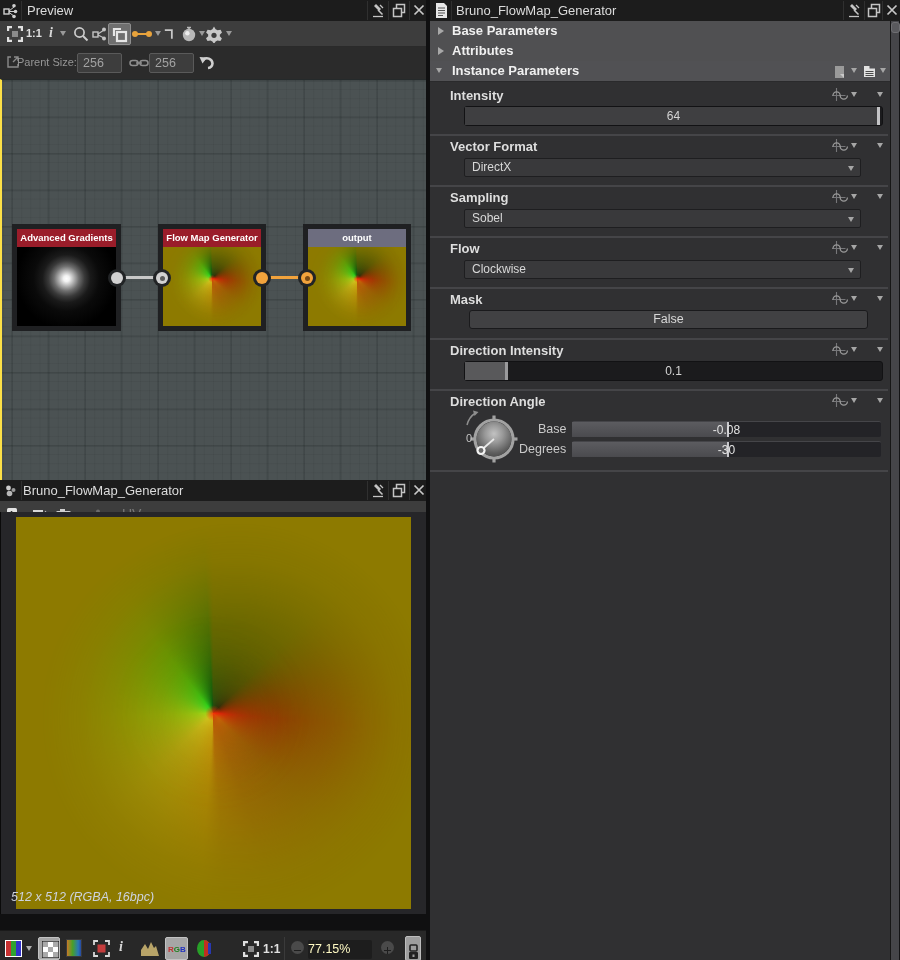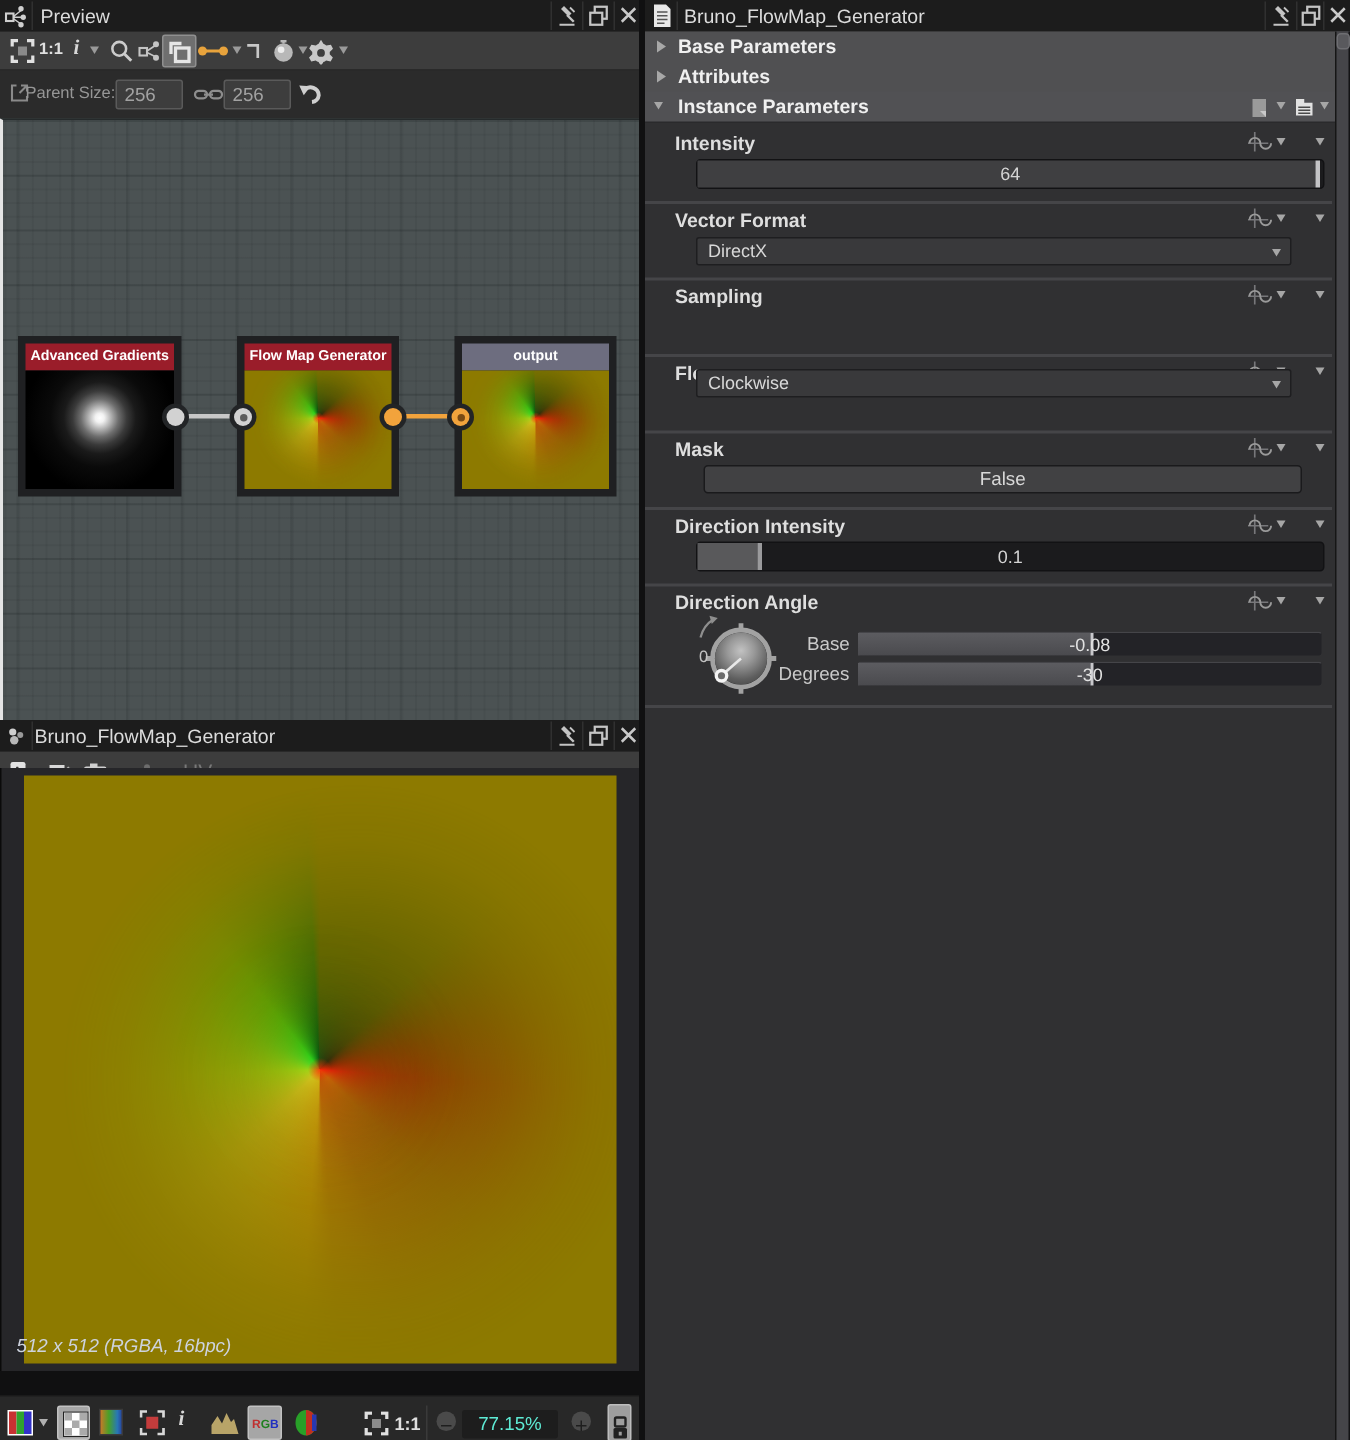--- a/index.html
+++ b/index.html
@@ -9,21 +9,21 @@
 #root { position:relative; width:900px; height:960px; background:#101011; }
 
 
 .titlebar { background:#1c1c1c; color:#dcdcdc; font-size:13px; }
 .tb-text { position:absolute; top:3px; }
 .tb-sep { position:absolute; top:1px; width:1px; height:19px; background:#303030; }
 #pv-title { left:0; top:0; width:426px; height:21px; }
 #pv-tool { left:0; top:21px; width:426px; height:26px; background:#3d3d3d; border-bottom:1px solid #2a2a2a;}
 #pv-parent { left:0; top:47px; width:426px; height:33px; background:#2b2b2b; }
 #graph { left:0; top:79px; width:426px; height:401px; background:#4b5253; overflow:hidden;
-  border-left:2px solid #e5e5e5; border-top:1px solid #252a2b; }
+  border-left:2px solid #fde047; border-top:1px solid #252a2b; }
 .gridmin { position:absolute; left:0; top:0; width:100%; height:100%;
   background-image:
     linear-gradient(to right, rgba(18,24,25,0.07) 1px, transparent 1px),
     linear-gradient(to bottom, rgba(18,24,25,0.07) 1px, transparent 1px);
   background-size:9.125px 9.125px; background-position:1px 0px; }
 .gridmaj { position:absolute; left:0; top:0; width:100%; height:100%;
   background-image:
     linear-gradient(to right, rgba(16,22,23,0.12) 1.5px, transparent 1.5px),
     linear-gradient(to bottom, rgba(16,22,23,0.12) 1.5px, transparent 1.5px);
   background-size:36.5px 36.5px; background-position:9px 0px; }
@@ -356,21 +356,21 @@
     </svg>
     <svg class="abs" style="left:243px;top:10px" width="16" height="16" viewBox="0 0 16 16">
       <path d="M1 5 V1 H5 M11 1 H15 V5 M15 11 V15 H11 M5 15 H1 V11" stroke="#e0e0e0" stroke-width="2.4" fill="none"></path>
       <rect x="5" y="5" width="6" height="6" fill="#8a8a8a"></rect>
     </svg>
     <div class="t" style="left:263px;top:11px;color:#e0e0e0;font-size:12px;font-weight:bold;">1:1</div>
     <div class="abs" style="left:284px;top:6px;width:1px;height:24px;background:#3a3a3a;"></div>
     <div class="abs" style="left:291px;top:10px;width:13px;height:13px;border-radius:50%;background:#4a4a4a;">
       <div class="abs" style="left:3px;top:8.7px;width:7px;height:1.6px;background:#1e1e1e;"></div>
     </div>
-    <div class="abs" style="left:308px;top:9px;width:64px;height:19px;background:#1d1d1d;border-radius:2px;color:#5eead4;font-size:12.5px;text-align:center;line-height:19px;">77.15%</div>
+    <div class="abs" style="left:308px;top:9px;width:64px;height:19px;background:#1d1d1d;border-radius:2px;color:#fef9c3;font-size:12.5px;text-align:left;line-height:19px;">77.15%</div>
     <div class="abs" style="left:381px;top:10px;width:13px;height:13px;border-radius:50%;background:#4a4a4a;">
       <div class="abs" style="left:3px;top:8.7px;width:7px;height:1.6px;background:#1e1e1e;"></div>
       <div class="abs" style="left:5.7px;top:6px;width:1.6px;height:7px;background:#1e1e1e;"></div>
     </div>
     <div class="abs" style="left:405px;top:5px;width:16px;height:25px;background:#9e9e9e;border:1px solid #bdbdbd;border-radius:2px;">
       <svg class="abs" style="left:2px;top:7px" width="11" height="16" viewBox="0 0 11 16">
         <rect x="2" y="1" width="7" height="6" rx="1" fill="none" stroke="#222" stroke-width="1.6"></rect>
         <rect x="1" y="8" width="9" height="7" rx="1" fill="#222"></rect>
         <rect x="4.5" y="10.5" width="2" height="2.5" fill="#9e9e9e"></rect>
       </svg>
@@ -453,30 +453,31 @@
   <div class="drop" style="top:158px;">DirectX<span class="tri" style="position:absolute;right:6px;top:7px;border-top-width:5px;border-left-width:3.5px;border-right-width:3.5px;"></span></div>
   <div class="psep" style="top:185px;"></div>
 
   <div class="plabel" style="left:450px;top:190px;">Sampling</div>
   <svg class="abs" style="left:831px;top:189px" width="18" height="18" viewBox="0 0 18 18">
       <path d="M5.5 1 V14 M1 8.5 H14.5" stroke="#77777a" stroke-width="1.1" fill="none"></path>
       <path d="M2 8.5 a3.6 3.6 0 1 1 7.2 0 a3.6 3.6 0 0 0 7.2 0" stroke="#9a9a9a" stroke-width="1.3" fill="none"></path>
     </svg>
   <span class="tri abs" style="left:851px;top:194px;"></span>
   <span class="tri abs" style="left:877px;top:194px;"></span>
+  <div class="drop" style="top:209px;">Sobel<span class="tri" style="position:absolute;right:6px;top:7px;border-top-width:5px;border-left-width:3.5px;border-right-width:3.5px;"></span></div>
   <div class="psep" style="top:236px;"></div>
 
   <div class="plabel" style="left:450px;top:241px;">Flow</div>
   <svg class="abs" style="left:831px;top:240px" width="18" height="18" viewBox="0 0 18 18">
       <path d="M5.5 1 V14 M1 8.5 H14.5" stroke="#77777a" stroke-width="1.1" fill="none"></path>
       <path d="M2 8.5 a3.6 3.6 0 1 1 7.2 0 a3.6 3.6 0 0 0 7.2 0" stroke="#9a9a9a" stroke-width="1.3" fill="none"></path>
     </svg>
   <span class="tri abs" style="left:851px;top:245px;"></span>
   <span class="tri abs" style="left:877px;top:245px;"></span>
-  <div class="drop" style="top:246px;">Clockwise<span class="tri" style="position:absolute;right:6px;top:7px;border-top-width:5px;border-left-width:3.5px;border-right-width:3.5px;"></span></div>
+  <div class="drop" style="top:260px;">Clockwise<span class="tri" style="position:absolute;right:6px;top:7px;border-top-width:5px;border-left-width:3.5px;border-right-width:3.5px;"></span></div>
   <div class="psep" style="top:287px;"></div>
 
   <div class="plabel" style="left:450px;top:292px;">Mask</div>
   <svg class="abs" style="left:831px;top:291px" width="18" height="18" viewBox="0 0 18 18">
       <path d="M5.5 1 V14 M1 8.5 H14.5" stroke="#77777a" stroke-width="1.1" fill="none"></path>
       <path d="M2 8.5 a3.6 3.6 0 1 1 7.2 0 a3.6 3.6 0 0 0 7.2 0" stroke="#9a9a9a" stroke-width="1.3" fill="none"></path>
     </svg>
   <span class="tri abs" style="left:851px;top:296px;"></span>
   <span class="tri abs" style="left:877px;top:296px;"></span>
   <div class="abs" style="left:469px;top:310px;width:399px;height:19px;background:#414143;border:1px solid #1a1a1c;border-radius:3px;color:#d8d8d8;font-size:12.5px;text-align:center;line-height:17px;">False</div>

